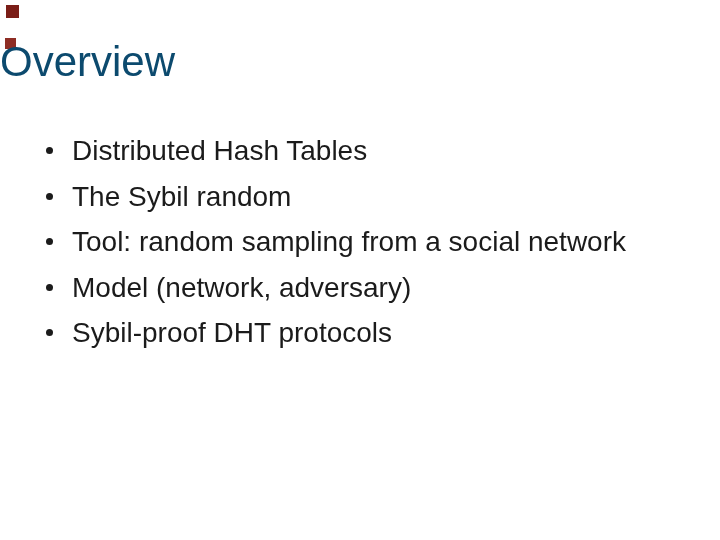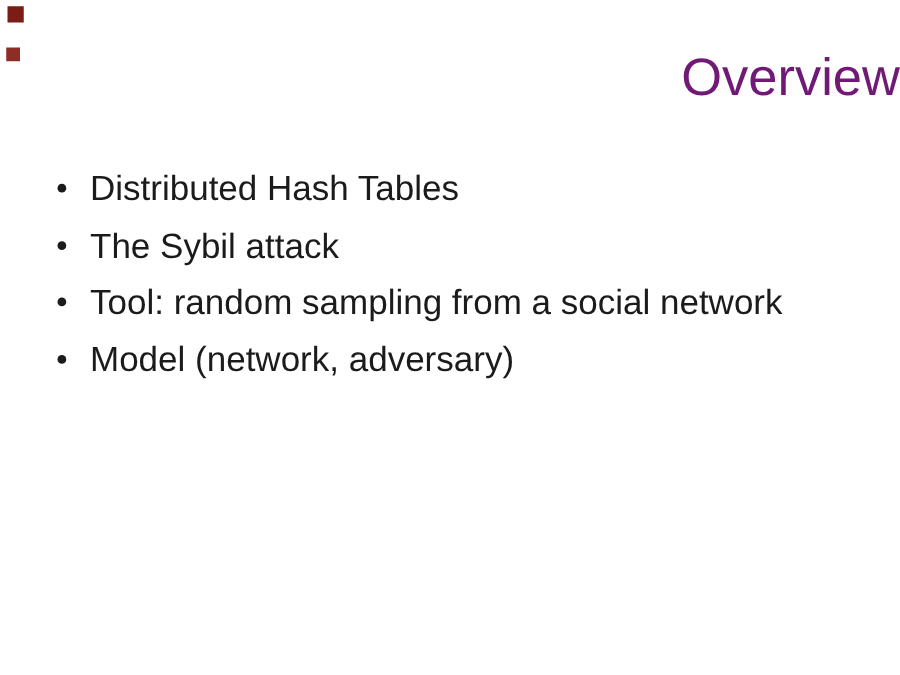--- a/index.html
+++ b/index.html
@@ -22,25 +22,25 @@
     display: block;
   }
   .decor-sq.sq1 { left: 6px; top: 5px; width: 13px; height: 13px; }
   .decor-sq.sq2 { left: 5px; top: 38px; width: 11px; height: 11px; }
 
   .title {
     position: absolute;
     left: 0;
     top: 38px;
     width: 720px;
-    text-align: right;
+    text-align: left;
     font-size: 42px;
     font-weight: 400;
     line-height: 48px;
-    color: #701a75;
+    color: #0c4a6e;
     letter-spacing: 0px;
   }
   .bullets {
     position: absolute;
     left: 0;
     top: 128px;
     width: 700px;
     list-style: none;
   }
   .bullets li {
@@ -75,25 +75,29 @@
 
   <h1 class="title">Overview</h1>
 
   <ul class="bullets">
     <li>
       <span class="bullet-dot"></span>
       <span class="bullet-text">Distributed Hash Tables</span>
     </li>
     <li>
       <span class="bullet-dot"></span>
-      <span class="bullet-text">The Sybil attack</span>
+      <span class="bullet-text">The Sybil random</span>
     </li>
     <li>
       <span class="bullet-dot"></span>
       <span class="bullet-text">Tool: random sampling from a social network</span>
     </li>
     <li>
       <span class="bullet-dot"></span>
       <span class="bullet-text">Model (network, adversary)</span>
     </li>
+    <li>
+      <span class="bullet-dot"></span>
+      <span class="bullet-text">Sybil-proof DHT protocols</span>
+    </li>
   </ul>
 
 </div>
 
 </body></html>

